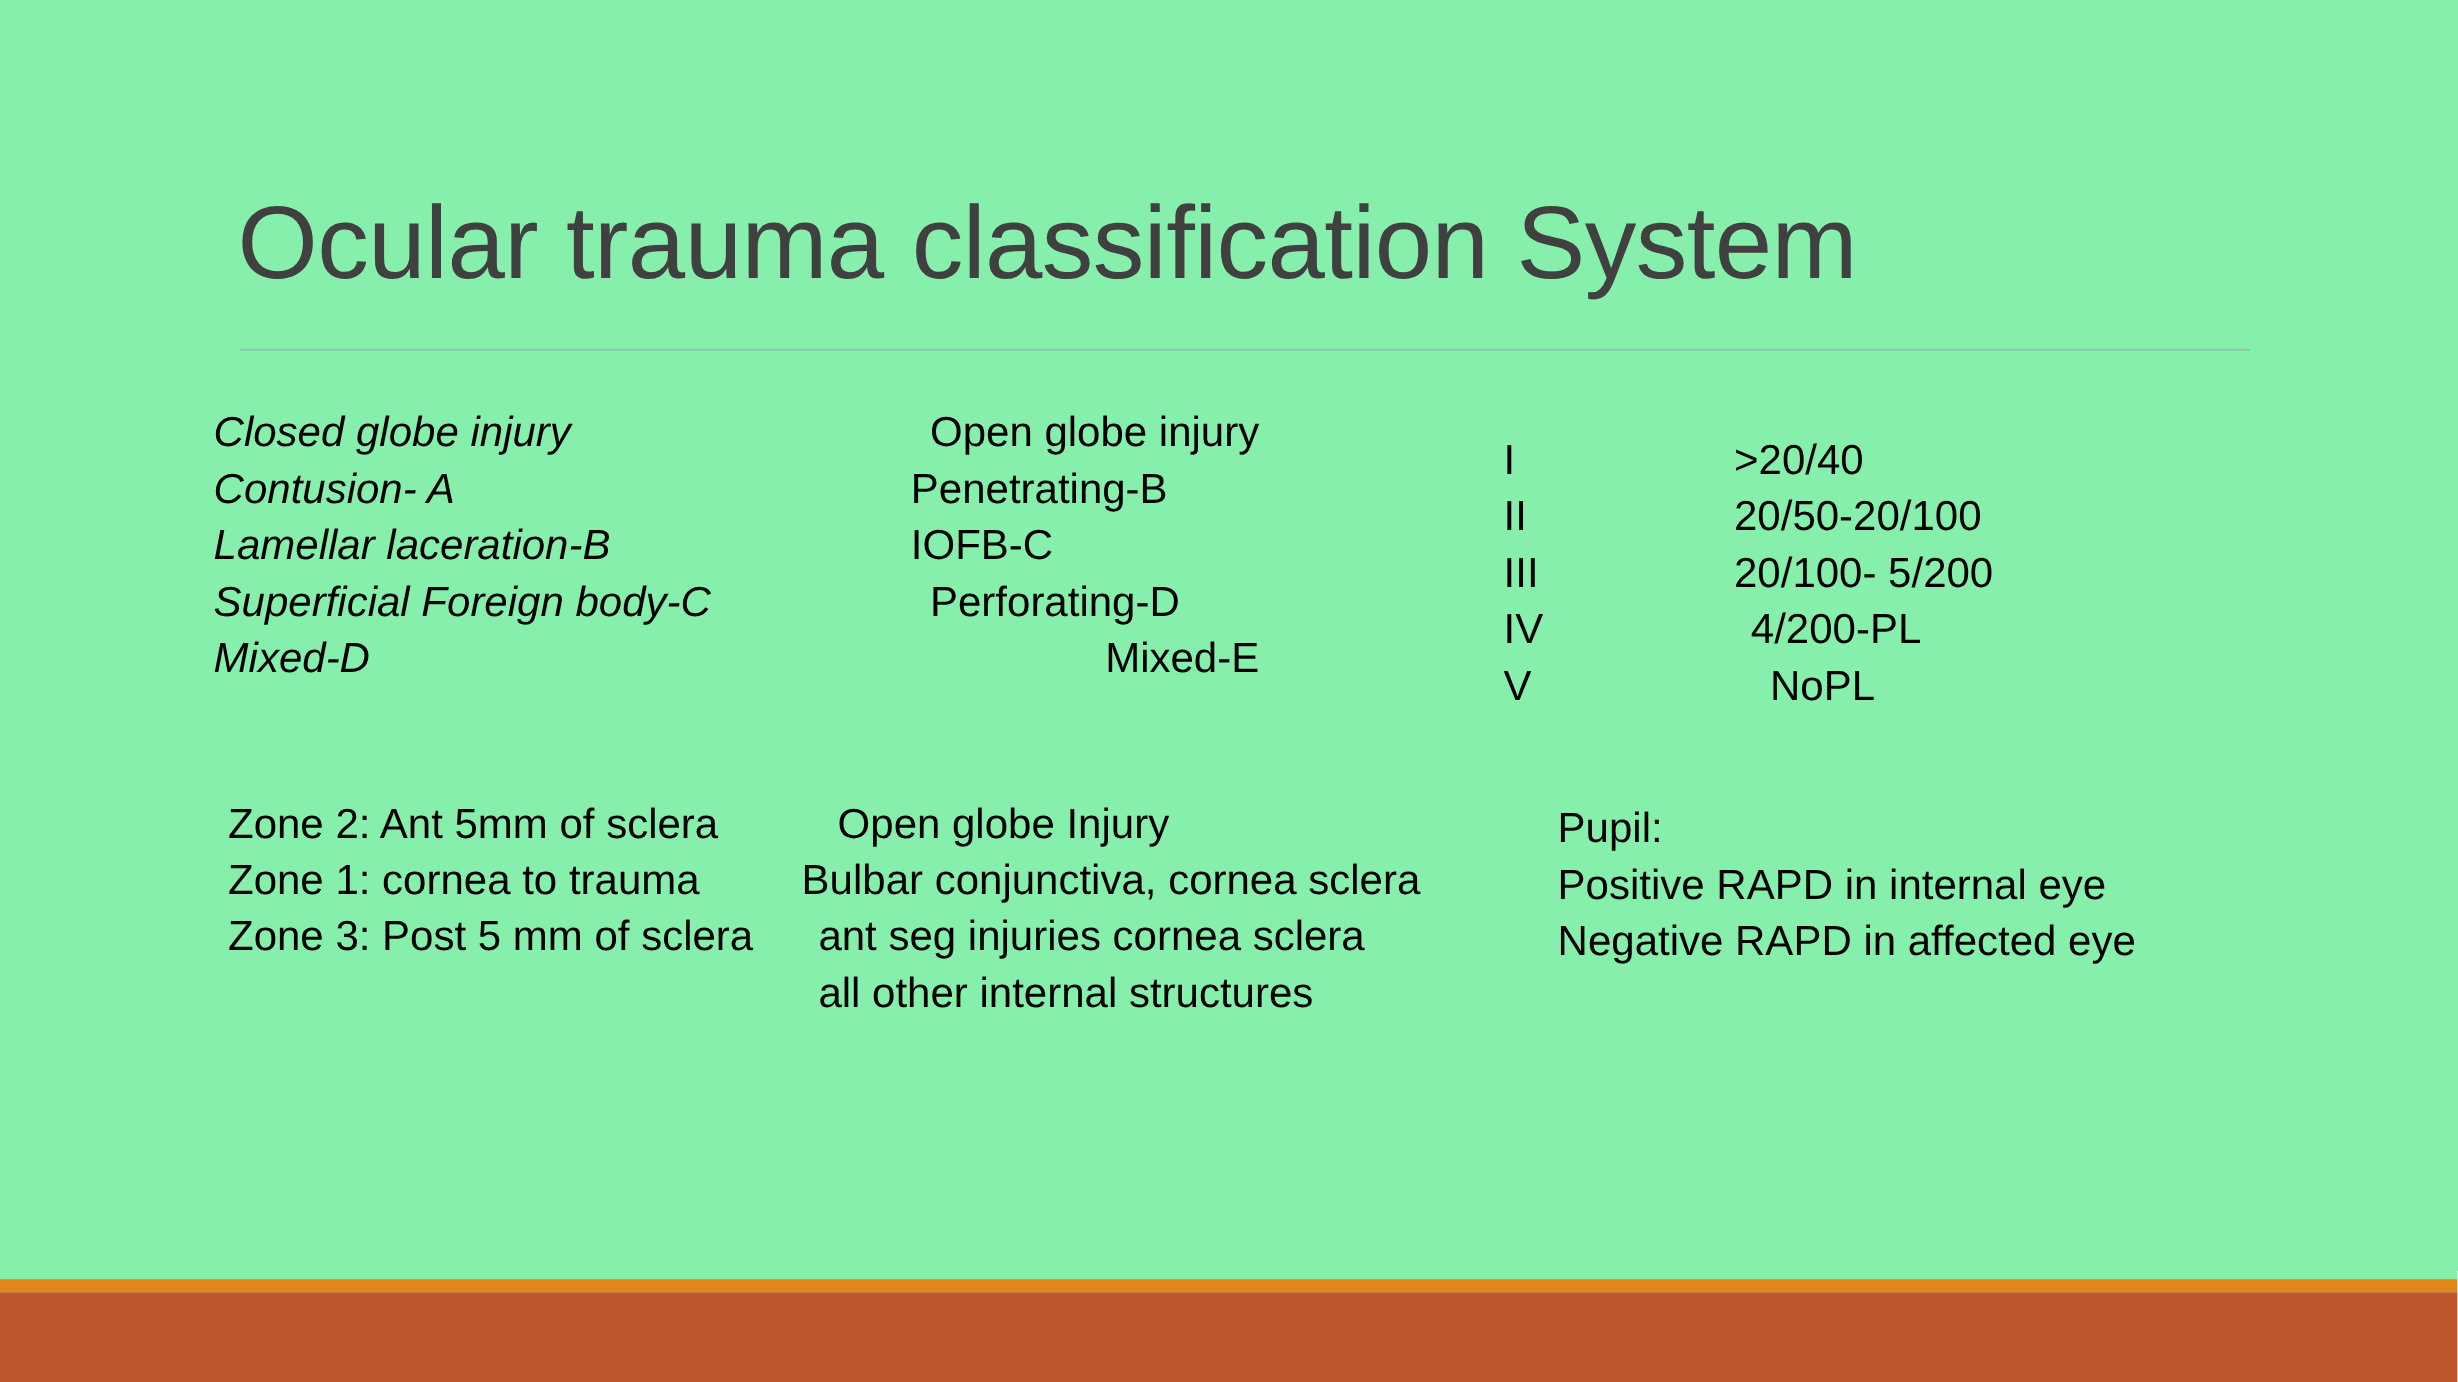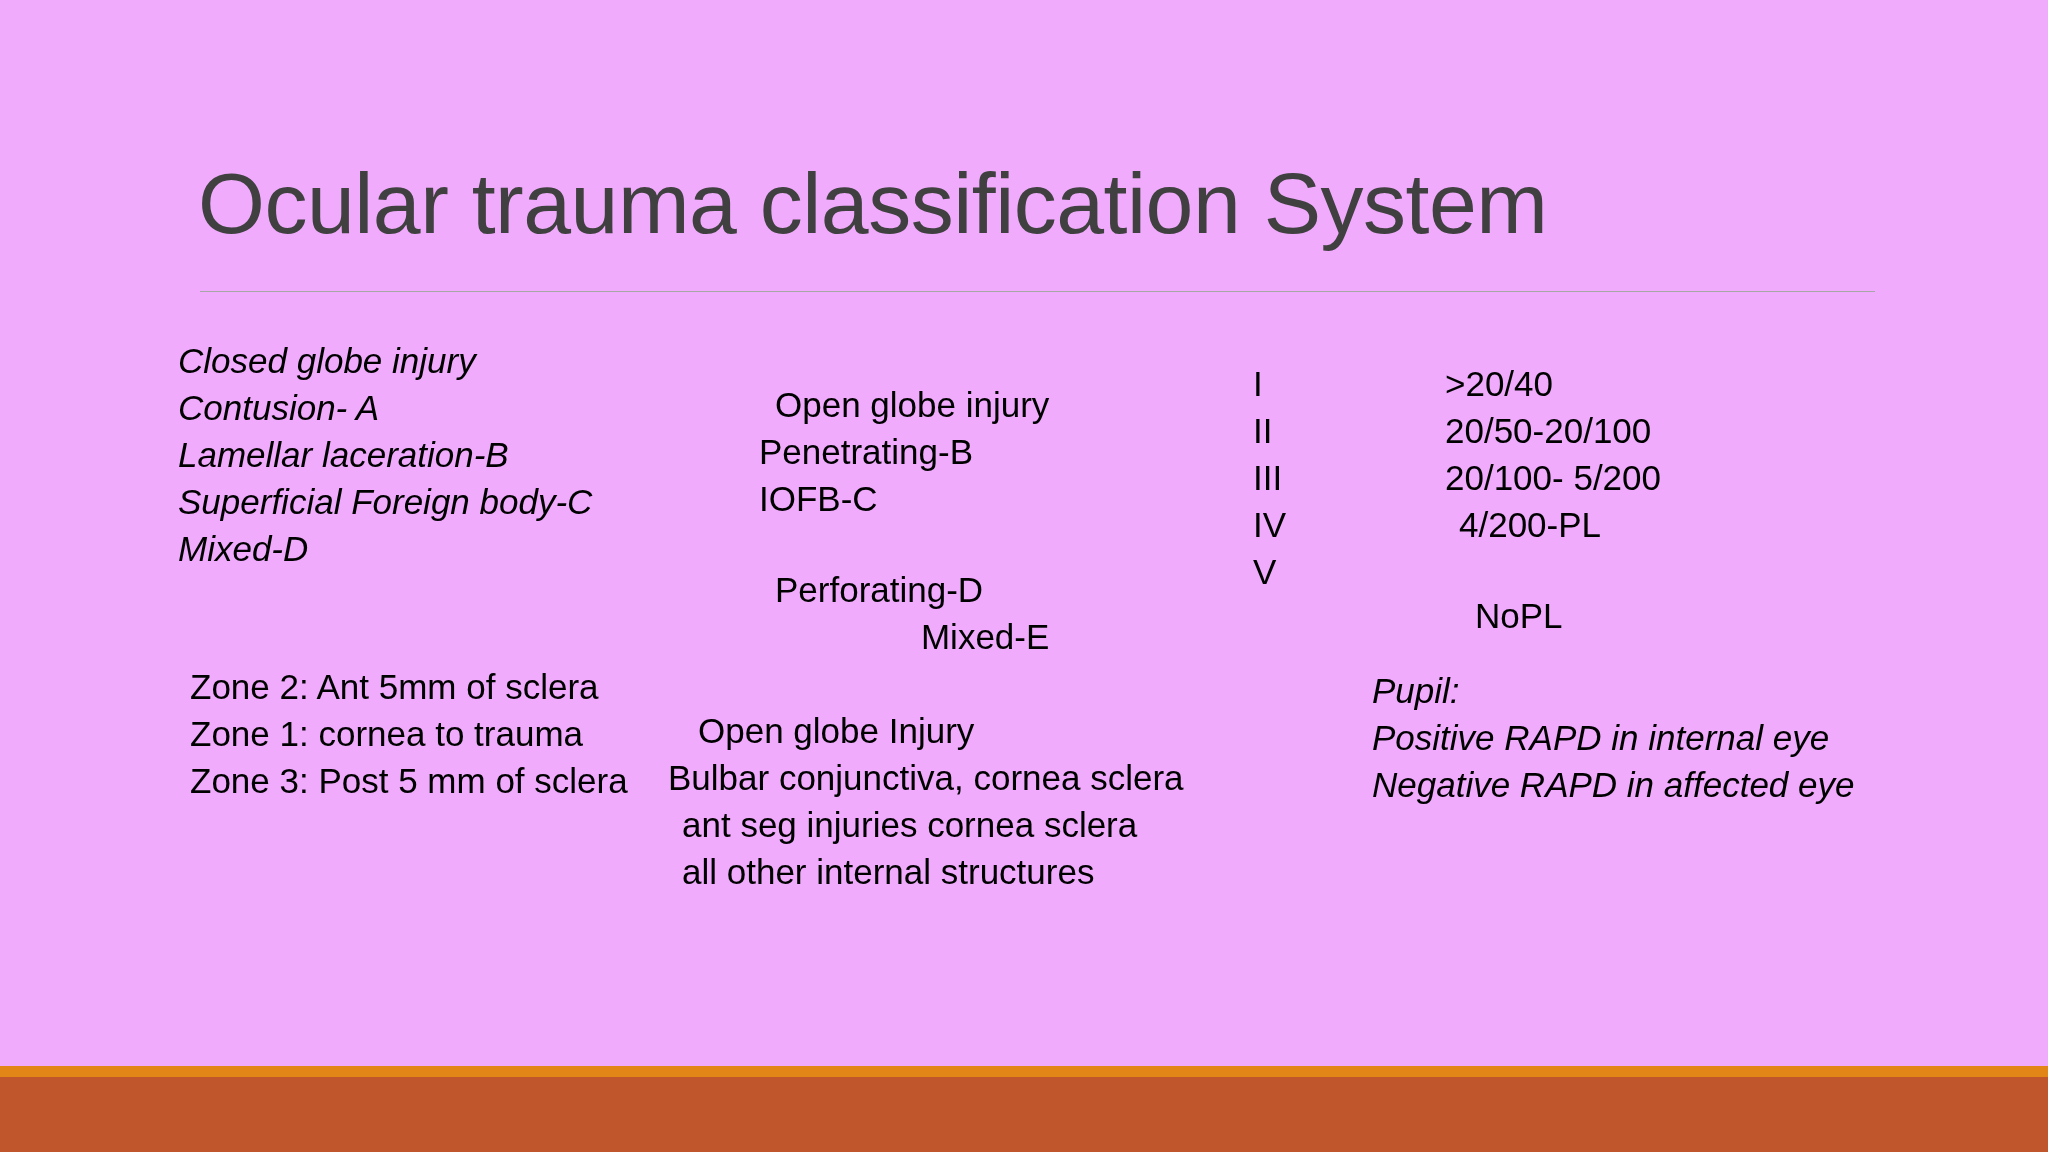--- a/index.html
+++ b/index.html
@@ -7,21 +7,21 @@
     padding: 0;
     background: #ffffff;
   }
   body {
     font-family: "Liberation Sans", sans-serif;
   }
   #slide {
     position: relative;
     width: 2048px;
     height: 1152px;
-    background: #f0abfc;
+    background: #86efac;
     overflow: hidden;
   }
 
   
   #title-block {
     position: absolute;
     left: 198px;
     top: 158px;
     width: 1690px;
   }
@@ -67,24 +67,24 @@
     line-height: 47px;
   }
   #col-grade .grade-num {
     width: 192px;
     flex: none;
   }
 
   
   #col-closed-zones   { left: 190px;  top: 663px; }
   #col-open-zones     { left: 668px;  top: 663px; }
-  #col-pupil          { left: 1372px; top: 667px; font-style: italic; }
+  #col-pupil          { left: 1298px; top: 667px; }
 
   .indent-1 { padding-left: 14px; }
-  .indent-2 { padding-left: 30px; margin-top: 44px; }
+  .indent-2 { padding-left: 30px; }
   .indent-3 { padding-left: 44px; text-align: right; }
 
   
   #bar-orange {
     position: absolute;
     left: 0;
     top: 1066px;
     width: 2048px;
     height: 11px;
     background: #E28617;

